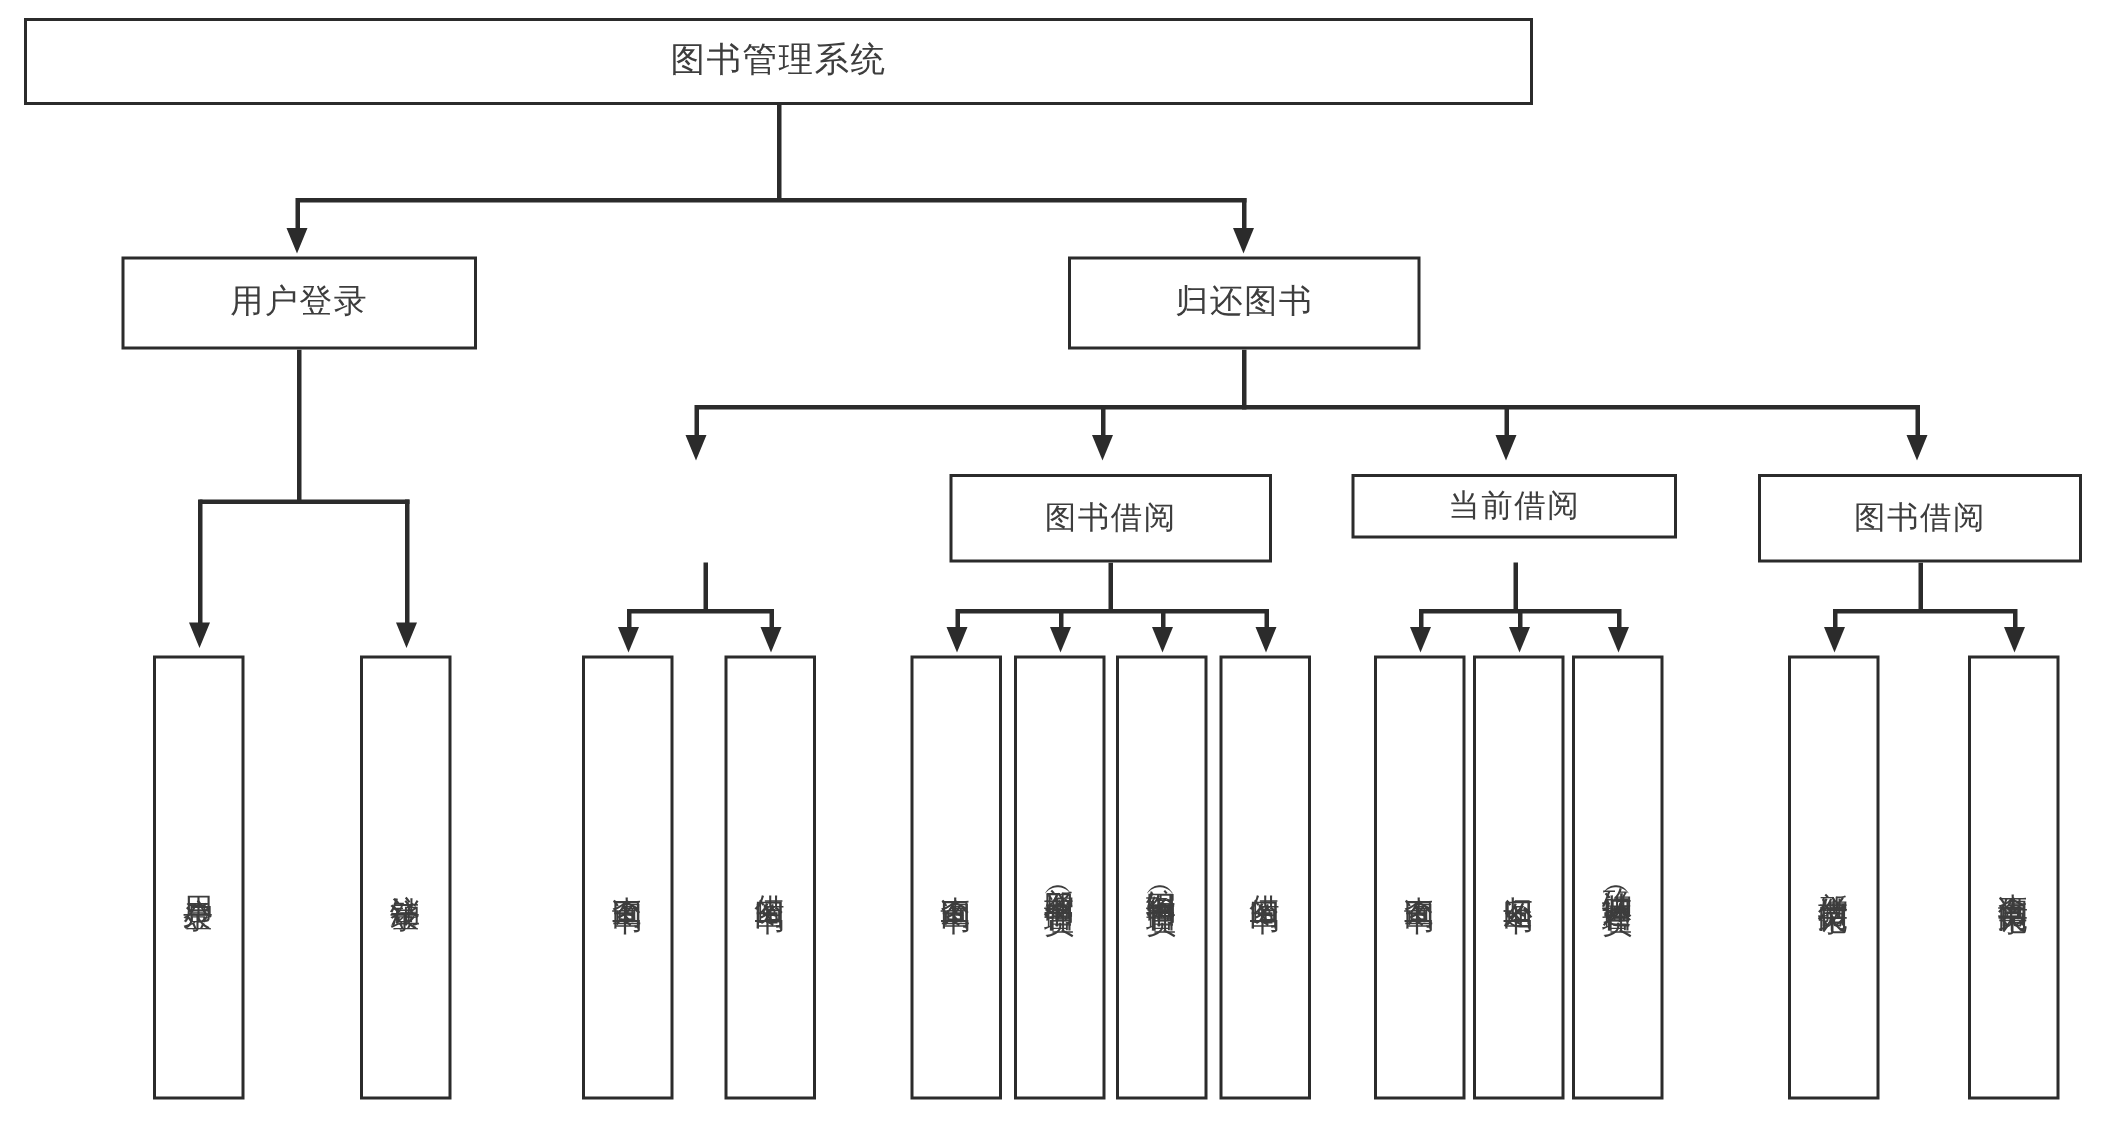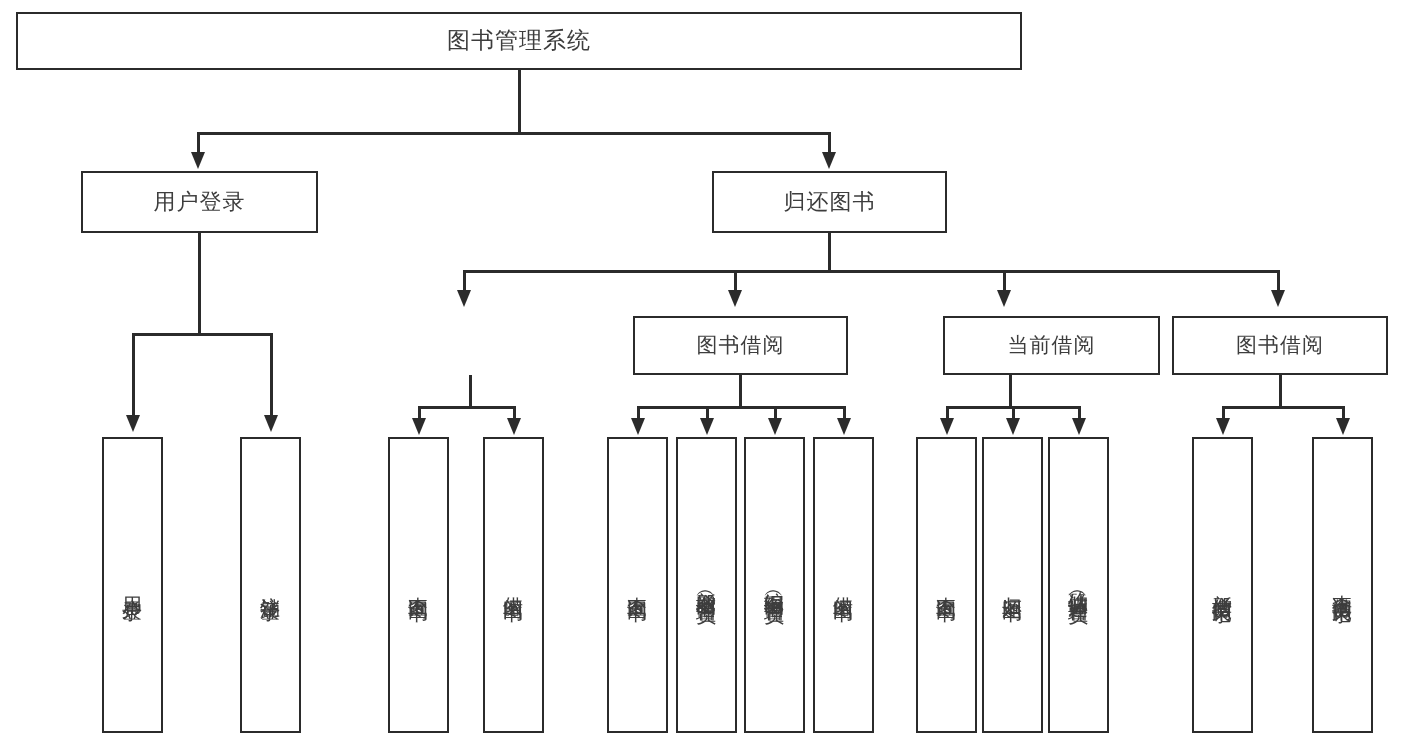--- a/index.html
+++ b/index.html
@@ -124,21 +124,21 @@
   <div class="edge v" style="left:1003px; top:270px; height:22px;"></div>
   <div class="edge v" style="left:1277px; top:270px; height:22px;"></div>
   <div class="arrow" style="left:457px; top:290px;"></div>
   <div class="arrow" style="left:728px; top:290px;"></div>
   <div class="arrow" style="left:997px; top:290px;"></div>
   <div class="arrow" style="left:1271px; top:290px;"></div>
 
   <div class="node level2" style="left:633px; top:316px; width:215px; height:59px;">
     <span>图书借阅</span>
   </div>
-  <div class="node level2" style="left:943px; top:316px; width:217px; height:59px;font-family:Liberation Serif, serif;">
+  <div class="node level2" style="left:901px; top:316px; width:217px; height:43px;font-family:Liberation Serif, serif;">
     <span>当前借阅</span>
   </div>
   <div class="node level2" style="left:1172px; top:316px; width:216px; height:59px;">
     <span>图书借阅</span>
   </div>
 
   <div class="edge v" style="left:469px; top:375px; height:33px;"></div>
   <div class="edge h" style="left:419px; top:406px; width:96px;"></div>
   <div class="edge v" style="left:418px; top:406px; height:14px;"></div>
   <div class="edge v" style="left:513px; top:406px; height:14px;"></div>

